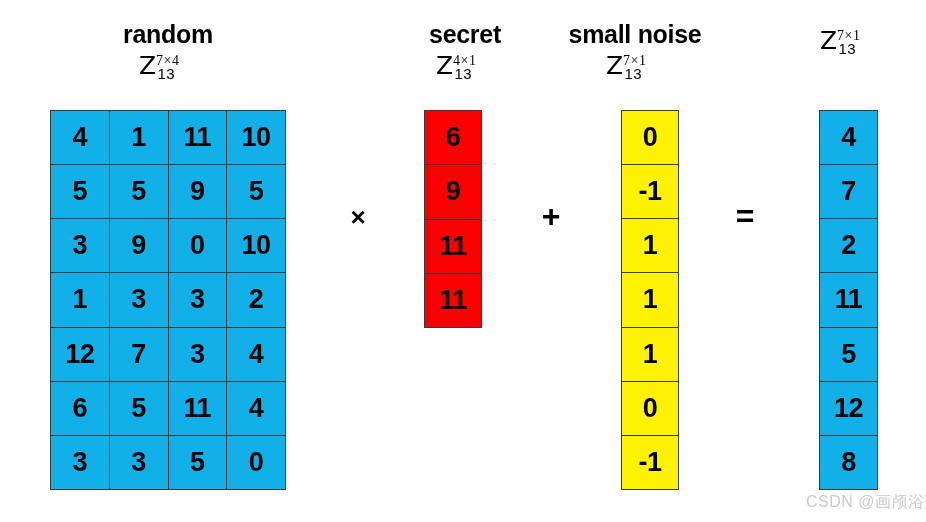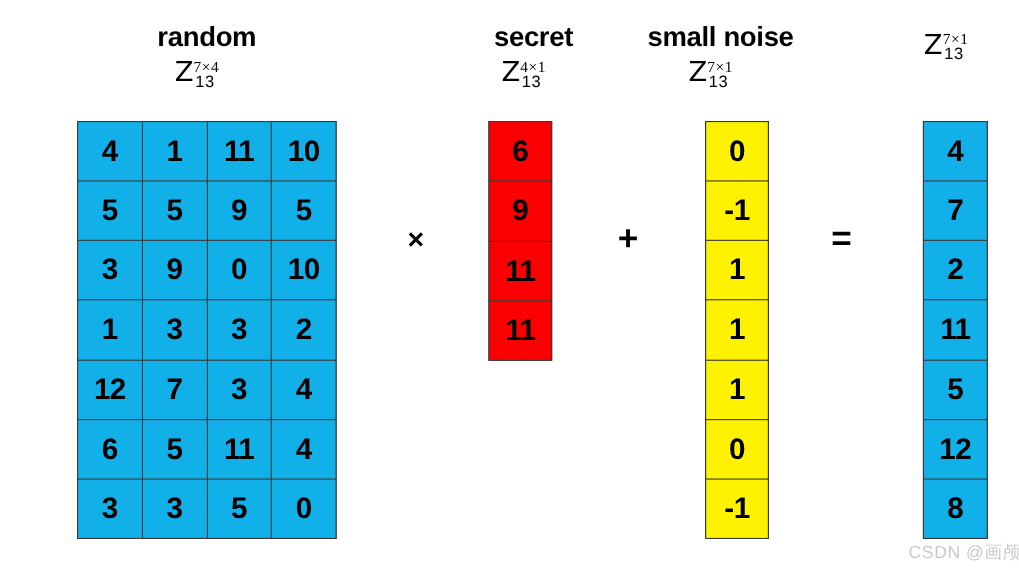--- a/index.html
+++ b/index.html
@@ -12,21 +12,20 @@
     height: 522px;
     position: relative;
     overflow: hidden;
     font-family: "Liberation Sans", sans-serif;
     -webkit-font-smoothing: antialiased;
   }
 
   .stage {
     position: absolute;
     inset: 0;
-    margin-left: 20px;
   }
 
   
   .block-head {
     position: absolute;
     text-align: center;
     line-height: 1;
     user-select: none;
   }
   .head-title {

